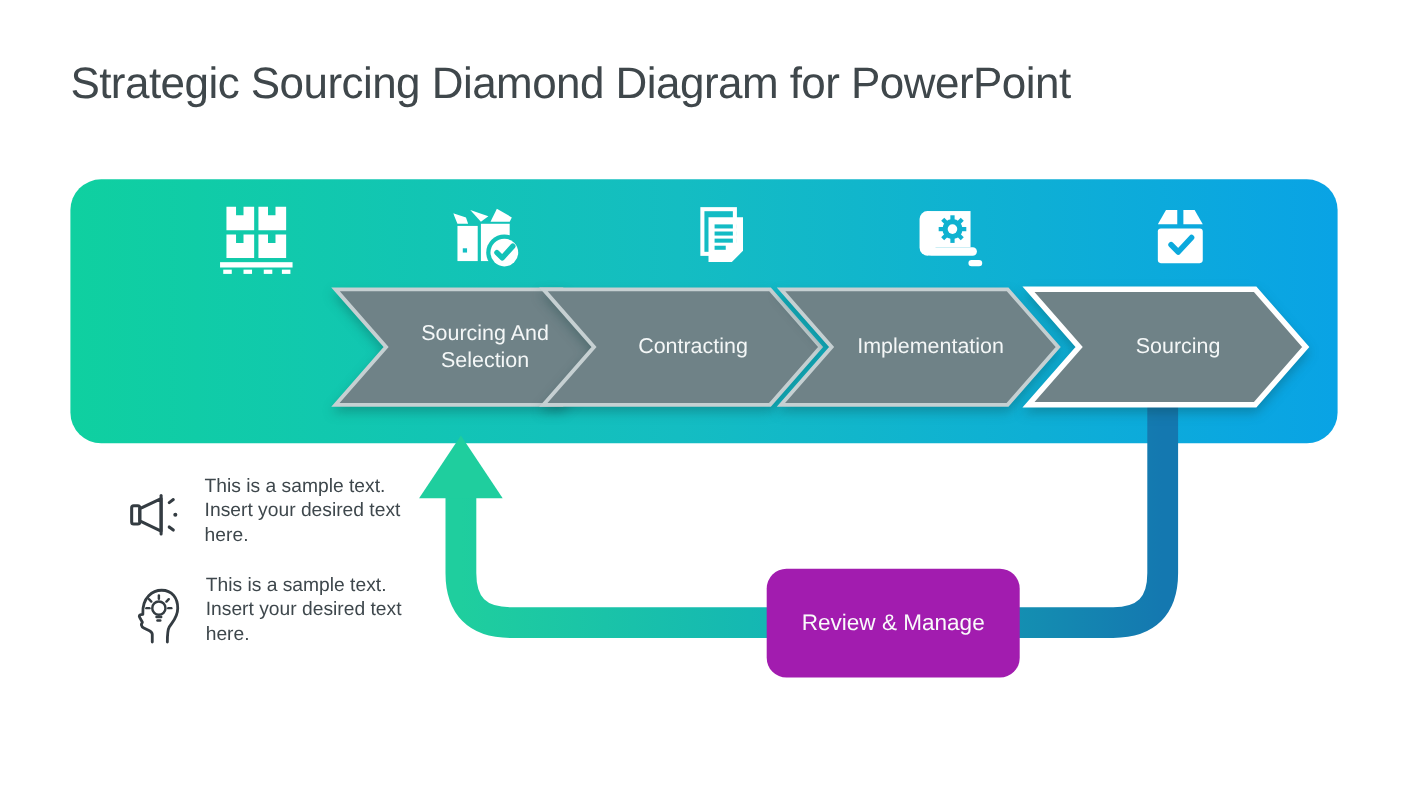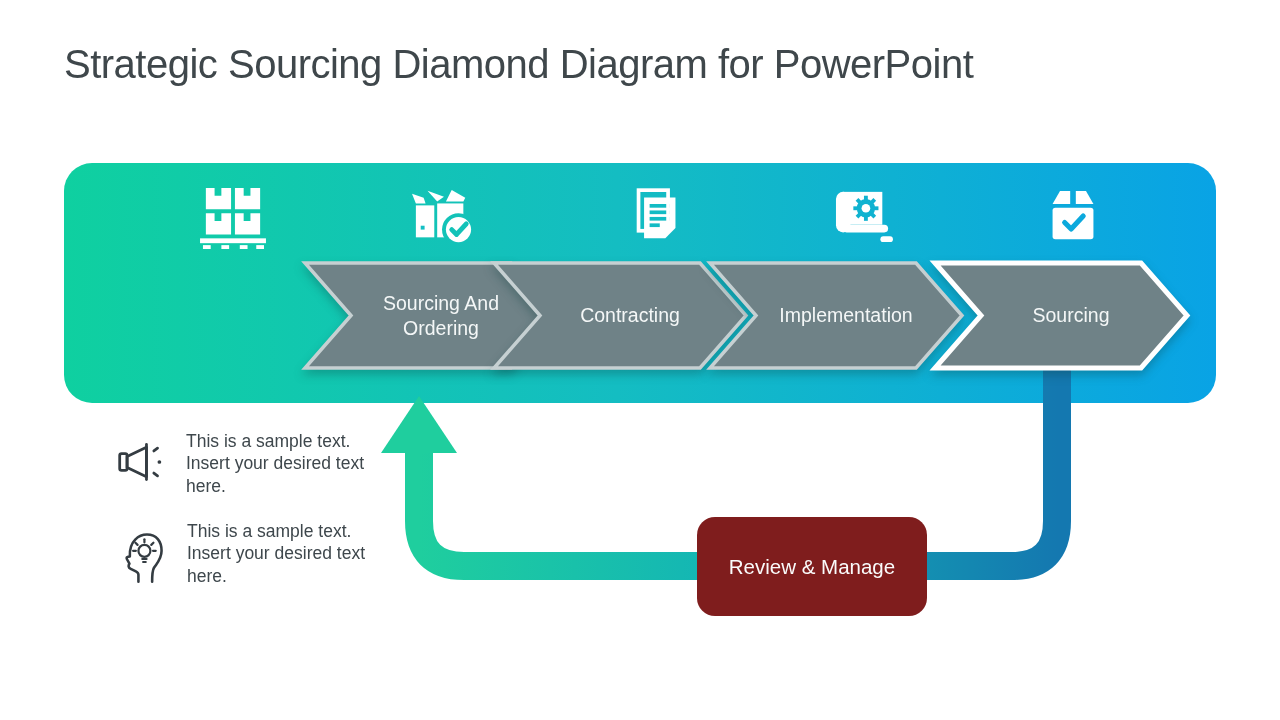--- a/index.html
+++ b/index.html
@@ -1,43 +1,43 @@
 <!DOCTYPE html>
 <html><head>
 <meta charset="utf-8">
 <style>
   html,body{margin:0;padding:0;background:#ffffff;}
   .slide{
     position:relative;width:1280px;height:720px;background:#ffffff;
     font-family:"Liberation Sans", sans-serif;overflow:hidden;
   }
   .title{
-    position:absolute;left:64px;top:42px;width:1140px;
+    position:absolute;left:64px;top:54px;width:1140px;
     font-size:40px;font-weight:400;letter-spacing:-0.5px;color:#3F474B;
   }
   .banner{
     position:absolute;left:64px;top:163px;width:1152px;height:240px;
     border-radius:28px;z-index:1;
     background:linear-gradient(90deg,#0FD0A0 0%,#14BDC2 48%,#09A3E5 100%);
   }
   .loop-svg{position:absolute;left:0;top:0;width:1280px;height:720px;z-index:2;}
   .chevron{position:absolute;top:263px;width:252px;height:105px;z-index:3;}
   .chevron svg{overflow:visible;display:block;filter:drop-shadow(0 5px 5px rgba(10,60,60,0.30));}
   .chevron .label{
     position:absolute;left:0;top:0;width:252px;height:105px;box-sizing:border-box;
     padding-left:56px;padding-right:36px;display:flex;align-items:center;justify-content:center;
     text-align:center;color:#F4F7F7;font-size:19.5px;line-height:1.25;
   }
   .stage-icon{position:absolute;z-index:3;}
   .review-box{
     position:absolute;left:697px;top:517px;width:230px;height:99px;border-radius:18px;
-    background:#7f1d1d;z-index:4;display:flex;align-items:center;justify-content:center;
+    background:#a21caf;z-index:4;display:flex;align-items:center;justify-content:center;
     color:#FAFBFB;font-size:20.5px;
   }
-  .note{position:absolute;display:flex;z-index:1;}
+  .note{position:absolute;display:flex;z-index:1;align-items:center;}
   .note-icon{flex:0 0 auto;}
   .note-text{color:#3E474C;font-size:17.5px;line-height:1.28;width:182px;}
   .n1{left:112px;top:430px;}
   .n2{left:112px;top:520px;}
   .n1 .note-icon{margin:8px 18px 0 0;}
   .n2 .note-icon{margin:8px 22px 0 5px;}
 </style>
 </head>
 <body>
 
@@ -152,21 +152,21 @@
       <path d="M31,2 h11 l8,14 h-19 Z"></path>
       <rect x="6" y="20" width="44" height="34" rx="3" mask="url(#mCheck2)"></rect>
     </g>
   </svg>
 
 
   <div class="chevron" style="left:305px;">
     <svg width="252" height="105" viewBox="0 0 252 105">
       <polygon points="0,0 206,0 252,52.5 206,105 0,105 46,52.5" fill="#6F8287" stroke="#C6D0D2" stroke-width="3.5"></polygon>
     </svg>
-    <div class="label">Sourcing And Ordering</div>
+    <div class="label">Sourcing And Selection</div>
   </div>
 
   <div class="chevron" style="left:494px;">
     <svg width="252" height="105" viewBox="0 0 252 105">
       <polygon points="0,0 206,0 252,52.5 206,105 0,105 46,52.5" fill="#6F8287" stroke="#C6D0D2" stroke-width="3.5"></polygon>
     </svg>
     <div class="label">Contracting</div>
   </div>
 
   <div class="chevron" style="left:710px;">

